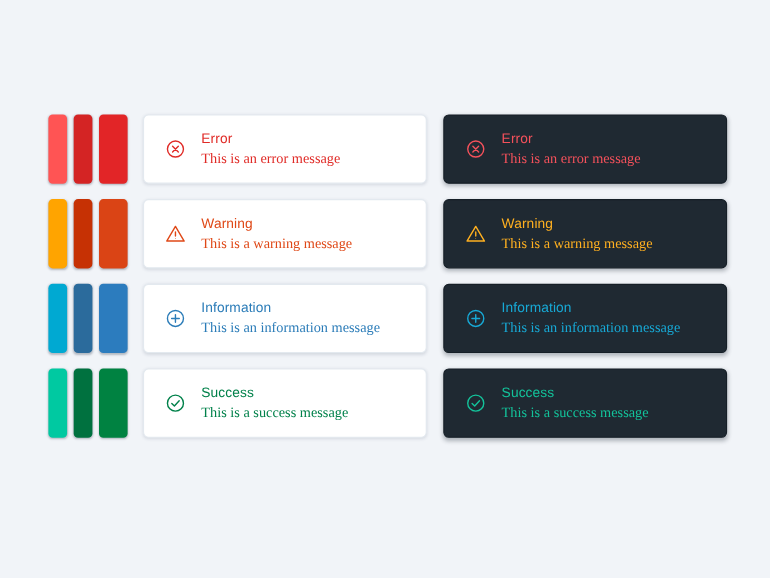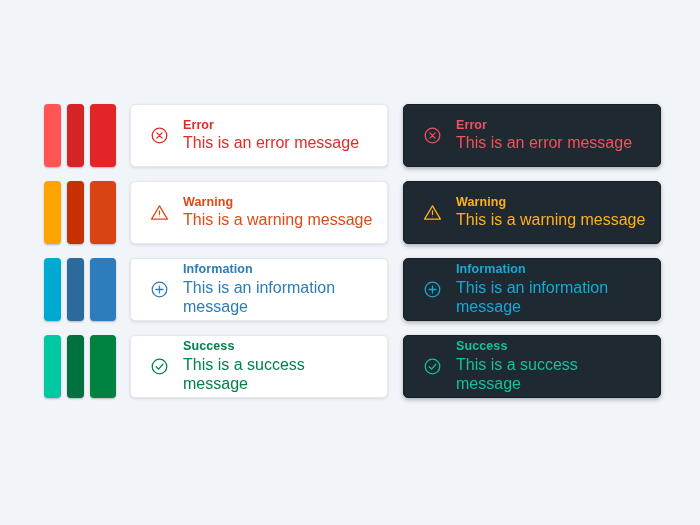--- a/index.html
+++ b/index.html
@@ -90,27 +90,28 @@
   .icon-wrap svg { display: block; }
 
   .texts {
     display: flex;
     flex-direction: column;
     justify-content: center;
     line-height: 1.18;
   }
   .alert-title {
     font-size: 12.5px;
-    font-weight: bold;
+    font-weight: normal;
     letter-spacing: 0.1px;
     margin-bottom: 2px;
   }
   .alert-msg {
-    font-size: 16px;
+    font-size: 13px;
     font-weight: normal;
+    font-family: Liberation Serif, serif;
   }
 </style>
 </head>
 <body style="background: rgb(241, 244, 248);">
 
 <div id="stage">
   <div class="rows">
 
     <div class="row">
       <div class="swatches">

